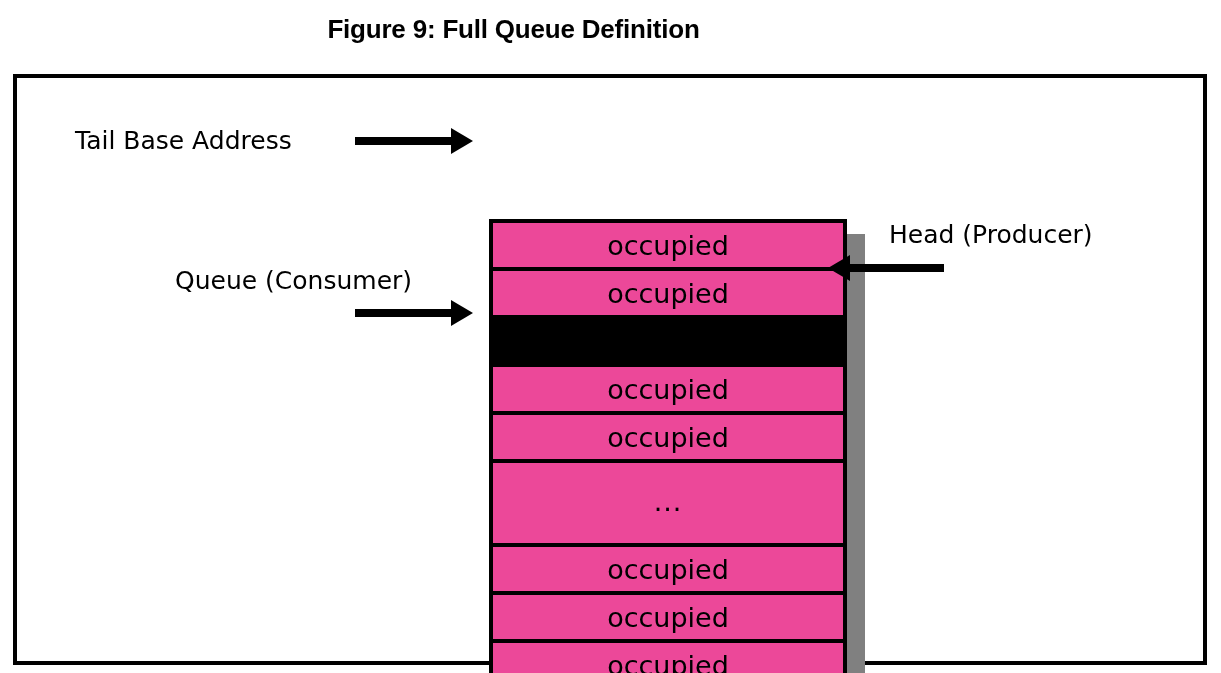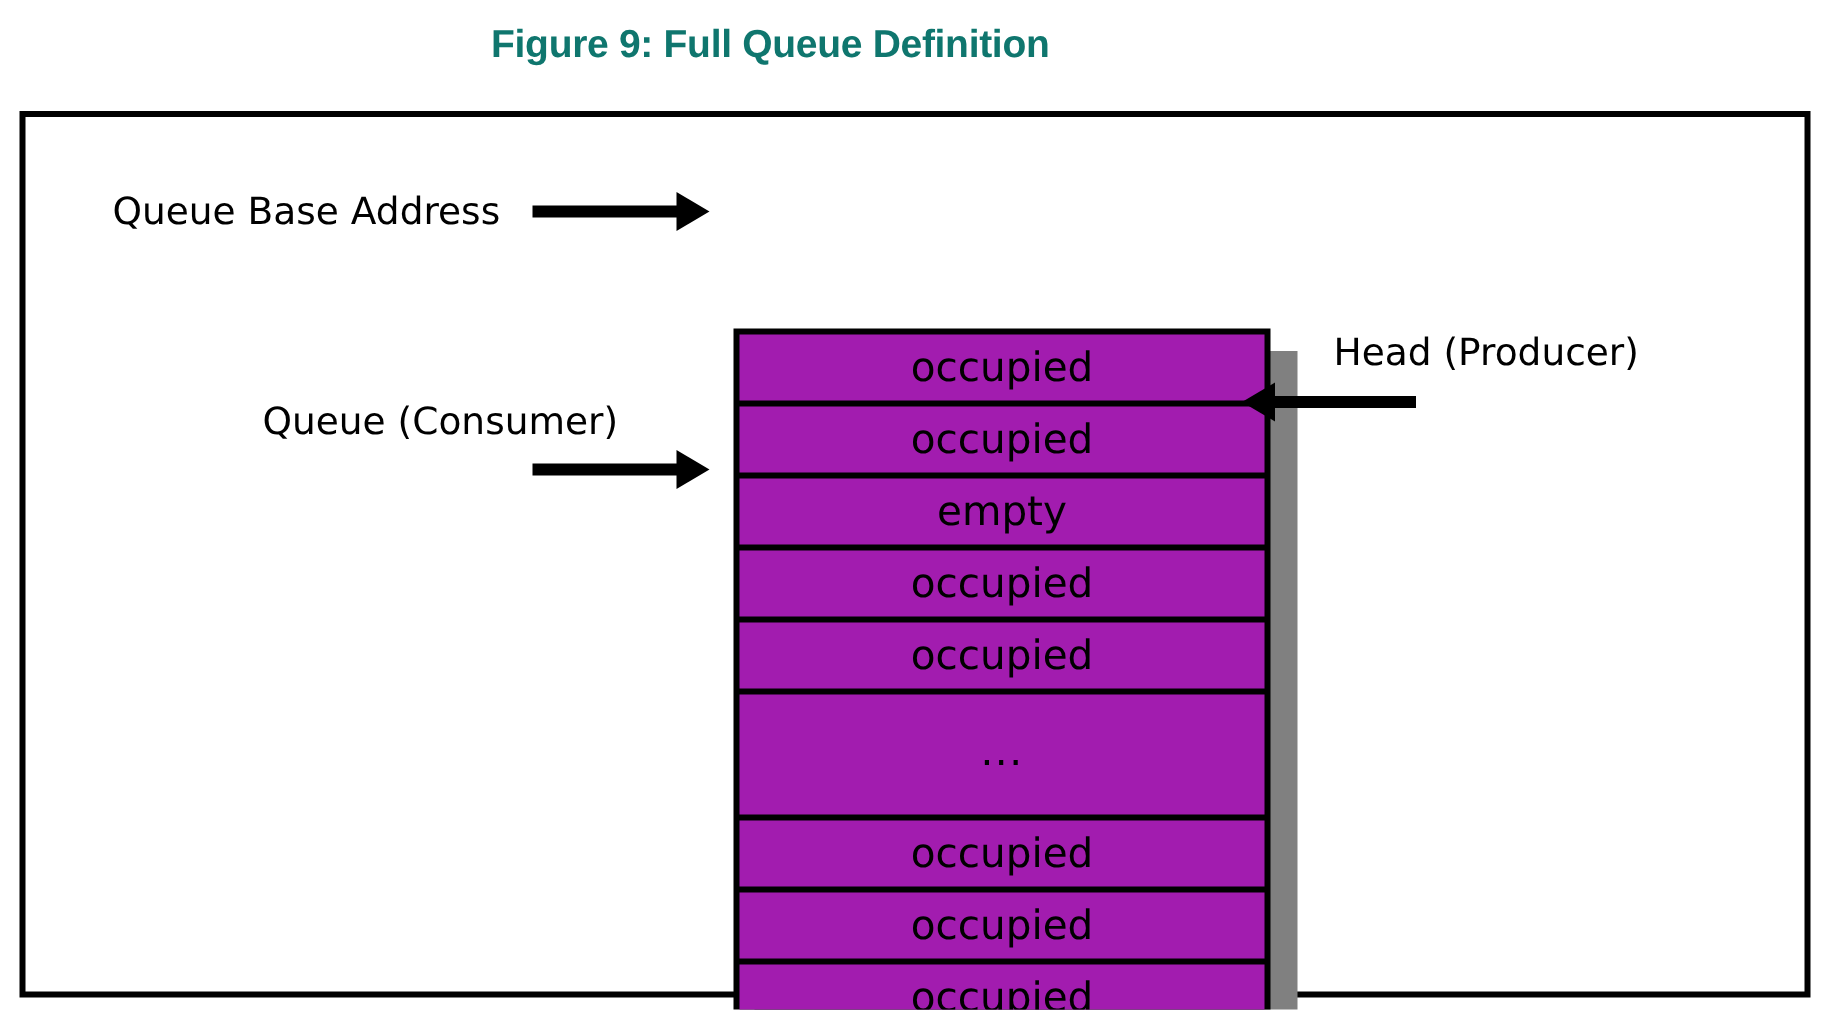--- a/index.html
+++ b/index.html
@@ -18,21 +18,21 @@
   #figure-title {
     position: absolute;
     left: 0;
     top: 14px;
     width: 1027px;
     text-align: center;
     font-family: "Liberation Sans", sans-serif;
     font-weight: bold;
     font-size: 26px;
     letter-spacing: -0.2px;
-    color: #0f766e;
+    color: #000000;
     white-space: nowrap;
   }
 
   #figure-frame {
     position: absolute;
     left: 13px;
     top: 74px;
     width: 1194px;
     height: 591px;
     border: 4px solid #000000;
@@ -58,21 +58,21 @@
     height: 466px;
     background: #000000;
     box-sizing: border-box;
     padding: 0;
   }
 
   .queue-cell {
     position: absolute;
     left: 4px;
     width: 350px;
-    background: #a21caf;
+    background: #ec4899;
     box-sizing: border-box;
     display: flex;
     align-items: center;
     justify-content: center;
   }
   .queue-cell .cell-label {
     font-family: "DejaVu Sans", sans-serif;
     font-size: 27px;
     color: #000000;
     line-height: 1;
@@ -145,23 +145,20 @@
 
   <div id="queue-shadow"></div>
 
   <div id="queue-table">
     <div class="queue-cell" style="top:4px;height:44px;">
       <span class="cell-label">occupied</span>
     </div>
     <div class="queue-cell" style="top:52px;height:44px;">
       <span class="cell-label">occupied</span>
     </div>
-    <div class="queue-cell" style="top:100px;height:44px;">
-      <span class="cell-label">empty</span>
-    </div>
     <div class="queue-cell" style="top:148px;height:44px;">
       <span class="cell-label">occupied</span>
     </div>
     <div class="queue-cell" style="top:196px;height:44px;">
       <span class="cell-label">occupied</span>
     </div>
     <div class="queue-cell ellipsis" style="top:244px;height:80px;">
       <span class="cell-label">...</span>
     </div>
     <div class="queue-cell" style="top:328px;height:44px;">
@@ -170,21 +167,21 @@
     <div class="queue-cell" style="top:376px;height:44px;">
       <span class="cell-label">occupied</span>
     </div>
     <div class="queue-cell" style="top:424px;height:44px;">
       <span class="cell-label">occupied</span>
     </div>
   </div>
 
 </div>
 
-<div class="side-label" id="label-queue-base">Queue Base Address</div>
+<div class="side-label" id="label-queue-base">Tail Base Address</div>
 
 <div class="side-label" id="label-head">Queue (Consumer)</div>
 
 <div class="side-label" id="label-tail">Head (Producer)</div>
 
 <div class="arrow" id="arrow-queue-base">
   <div class="shaft"></div>
   <div class="head-right"></div>
 </div>
 

